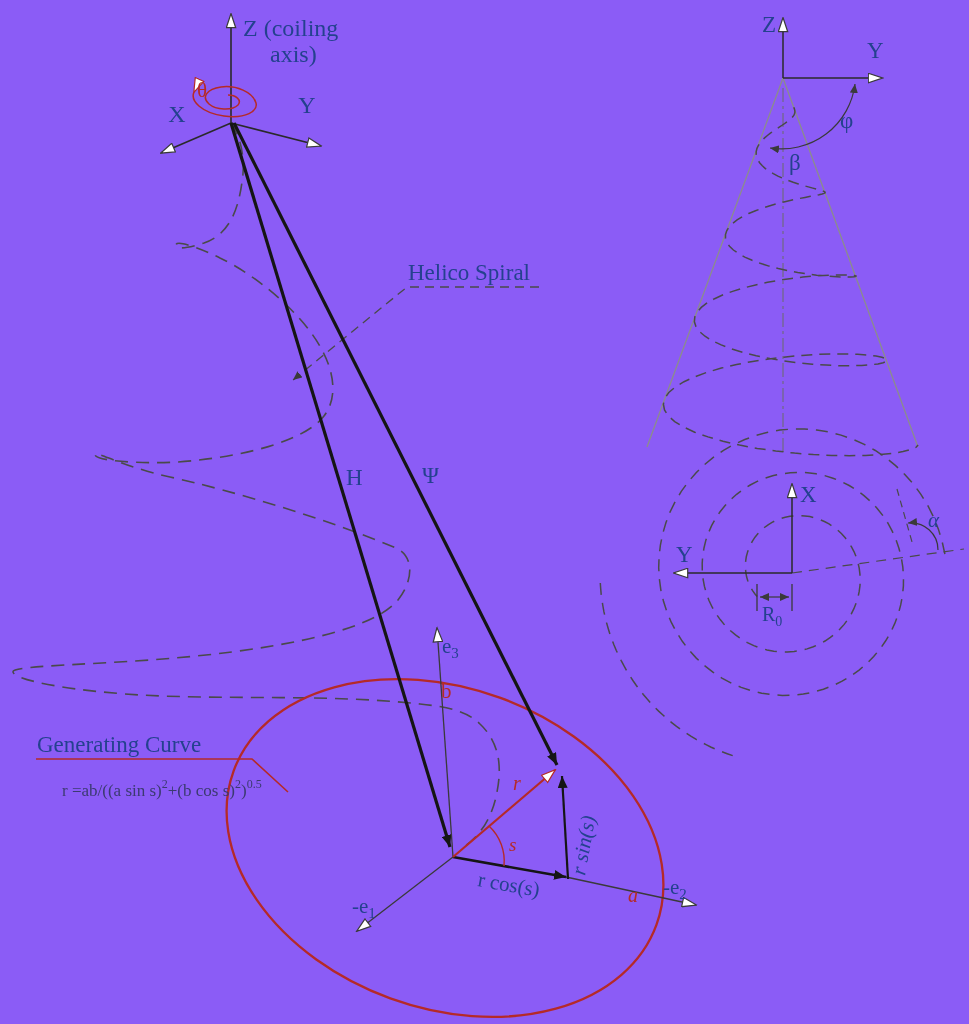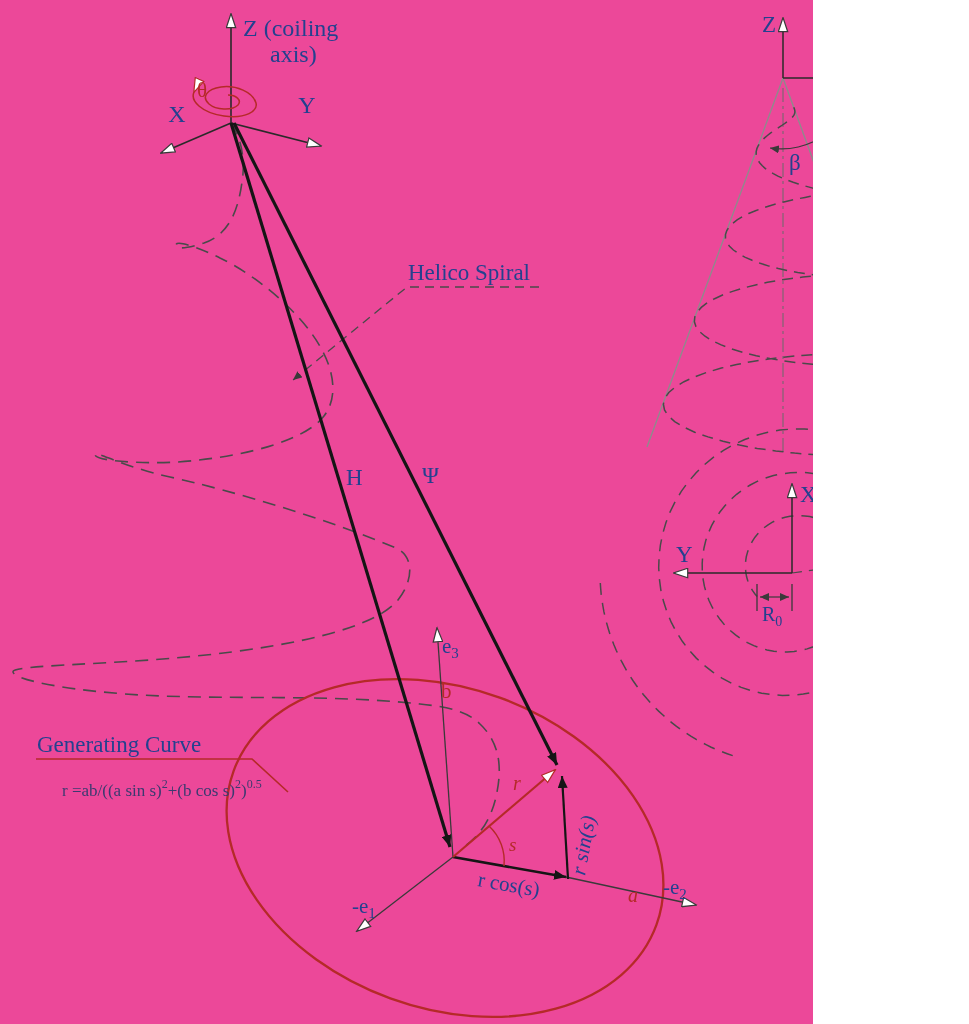--- a/index.html
+++ b/index.html
@@ -1,16 +1,16 @@
 <!DOCTYPE html>
 <html><head>
 <meta charset="utf-8">
 <style>
   html,body{margin:0;padding:0;background:#ffffff;}
-  .canvas{position:relative;width:813px;height:1024px;background:#ec4899;overflow:hidden;}
+  .canvas{position:relative;width:969px;height:1024px;background:#8b5cf6;overflow:hidden;}
   svg{position:absolute;left:0;top:0;}
   text{font-family:"Liberation Serif","DejaVu Serif",serif;}
   .lbl{fill:#24418f;}
   .red{fill:#b52a28;}
   .frm{fill:#3b3a70;}
   .it{font-style:italic;}
 </style>
 </head>
 <body>
 

